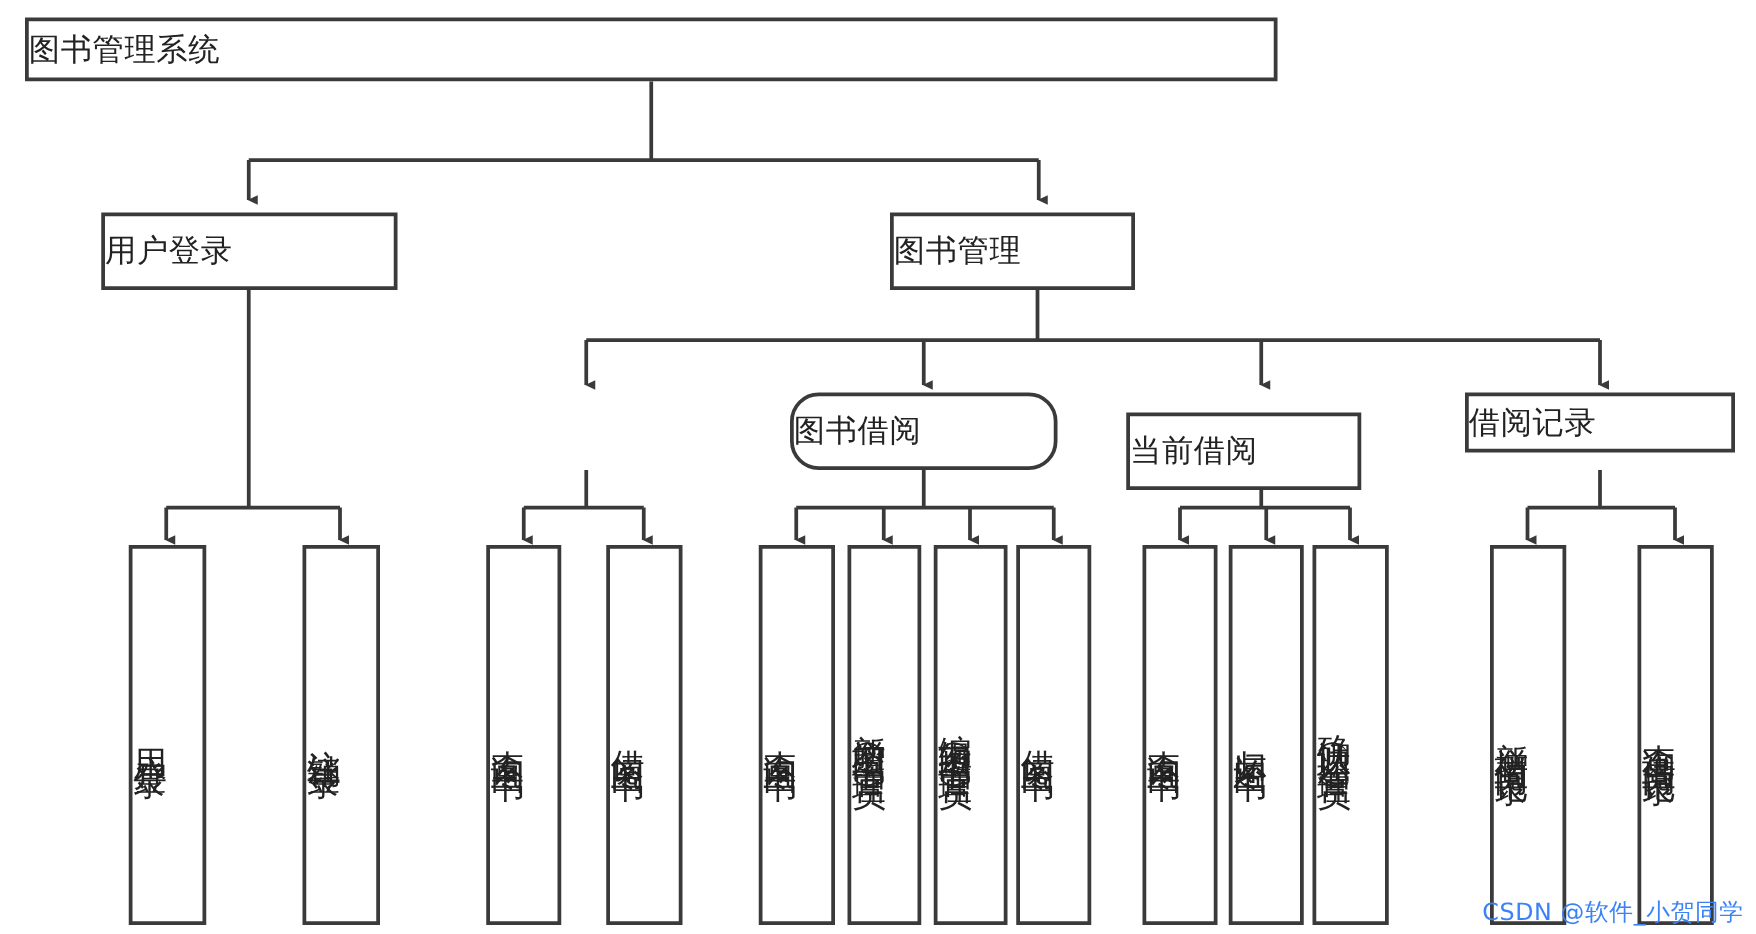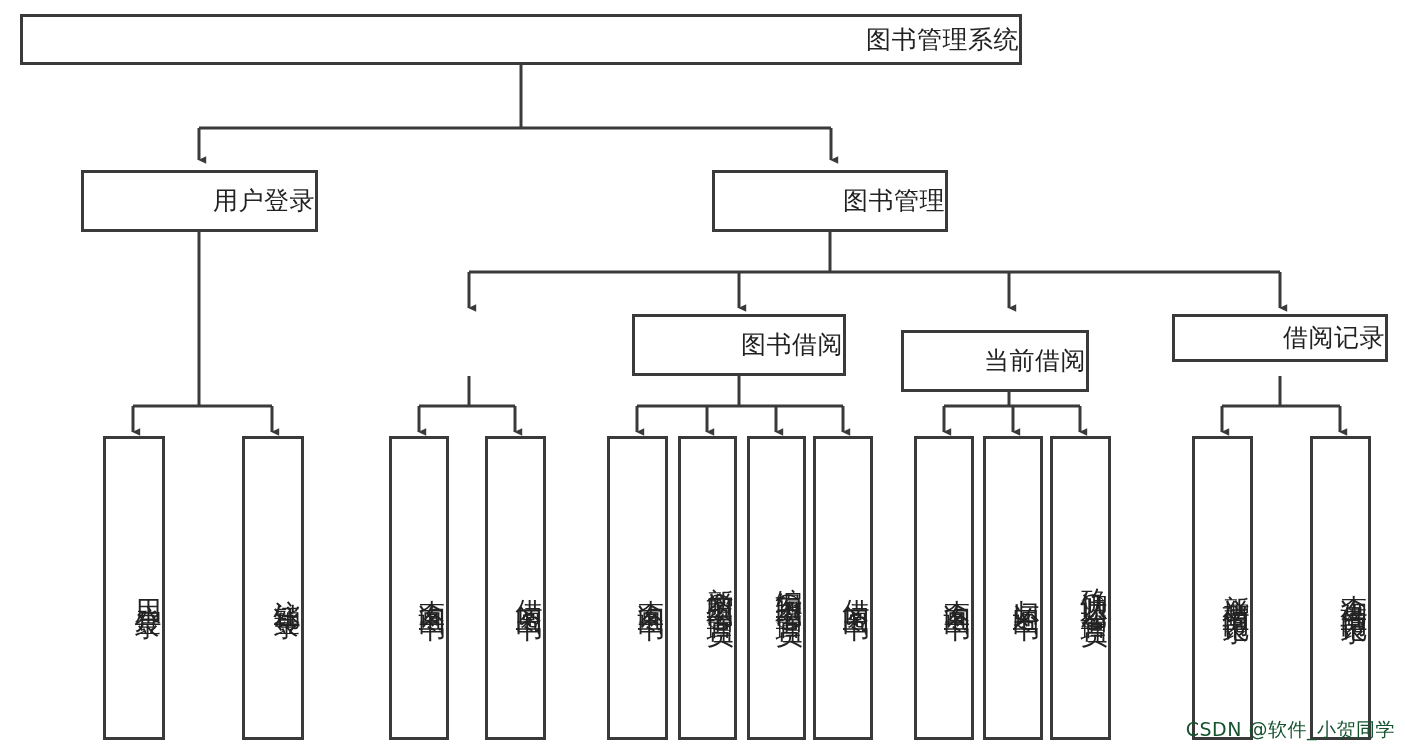--- a/index.html
+++ b/index.html
@@ -25,21 +25,21 @@
     height: 747px;
     pointer-events: none;
   }
   .node {
     position: absolute;
     box-sizing: border-box;
     background: #ffffff;
     border: 3px solid #3a3a3a;
     display: flex;
     align-items: center;
-    justify-content: flex-end;
+    justify-content: flex-start;
   }
   .node .label {
     color: #222222;
     letter-spacing: 0.5px;
     line-height: 1.12;
     text-align: center;
     white-space: nowrap;
   }
   .node.horiz .label {
     font-size: 25px;
@@ -55,21 +55,21 @@
     text-orientation: upright;
     font-size: 27px;
     letter-spacing: 5px;
     line-height: 1;
   }
   .watermark {
     position: absolute;
     right: 10px;
     bottom: 4px;
     font-size: 19px;
-    color: #14532d;
+    color: #3b82f6;
     white-space: nowrap;
     letter-spacing: 0.5px;
   }
 </style>
 </head>
 <body>
 
 <div id="canvas">
 
   <svg class="wires" viewBox="0 0 1405 747" xmlns="http://www.w3.org/2000/svg">
@@ -123,25 +123,25 @@
     </g>
   </svg>
 
   <div class="node root horiz" style="left:20px; top:14px; width:1002px; height:51px;">
     <span class="label">图书管理系统</span>
   </div>
 
   <div class="node horiz" style="left:81px; top:170px; width:237px; height:62px;">
     <span class="label">用户登录</span>
   </div>
-  <div class="node horiz" style="left:712px; top:170px; width:236px; height:62px;">
+  <div class="node horiz" style="left:712px; top:170px; width:196px; height:62px;">
     <span class="label">图书管理</span>
   </div>
 
-  <div class="node horiz" style="left:632px; top:314px; width:214px; height:62px;">
+  <div class="node horiz" style="left:632px; top:314px; width:214px; height:62px;border-radius:23px;">
     <span class="label">图书借阅</span>
   </div>
   <div class="node horiz" style="left:901px; top:330px; width:188px; height:62px;">
     <span class="label">当前借阅</span>
   </div>
   <div class="node horiz" style="left:1172px; top:314px; width:216px; height:48px;">
     <span class="label">借阅记录</span>
   </div>
 
   <div class="node leaf" style="left:103px; top:436px; width:62px; height:304px;">

